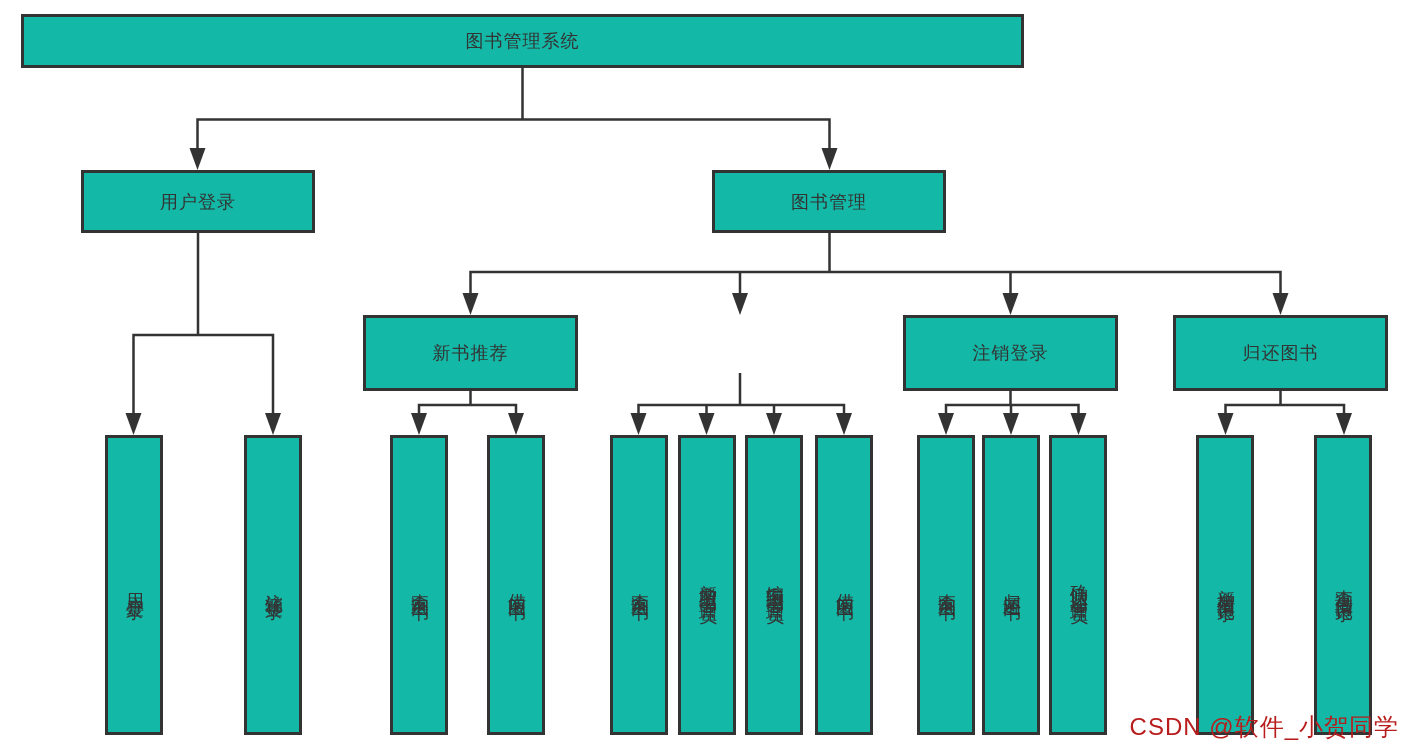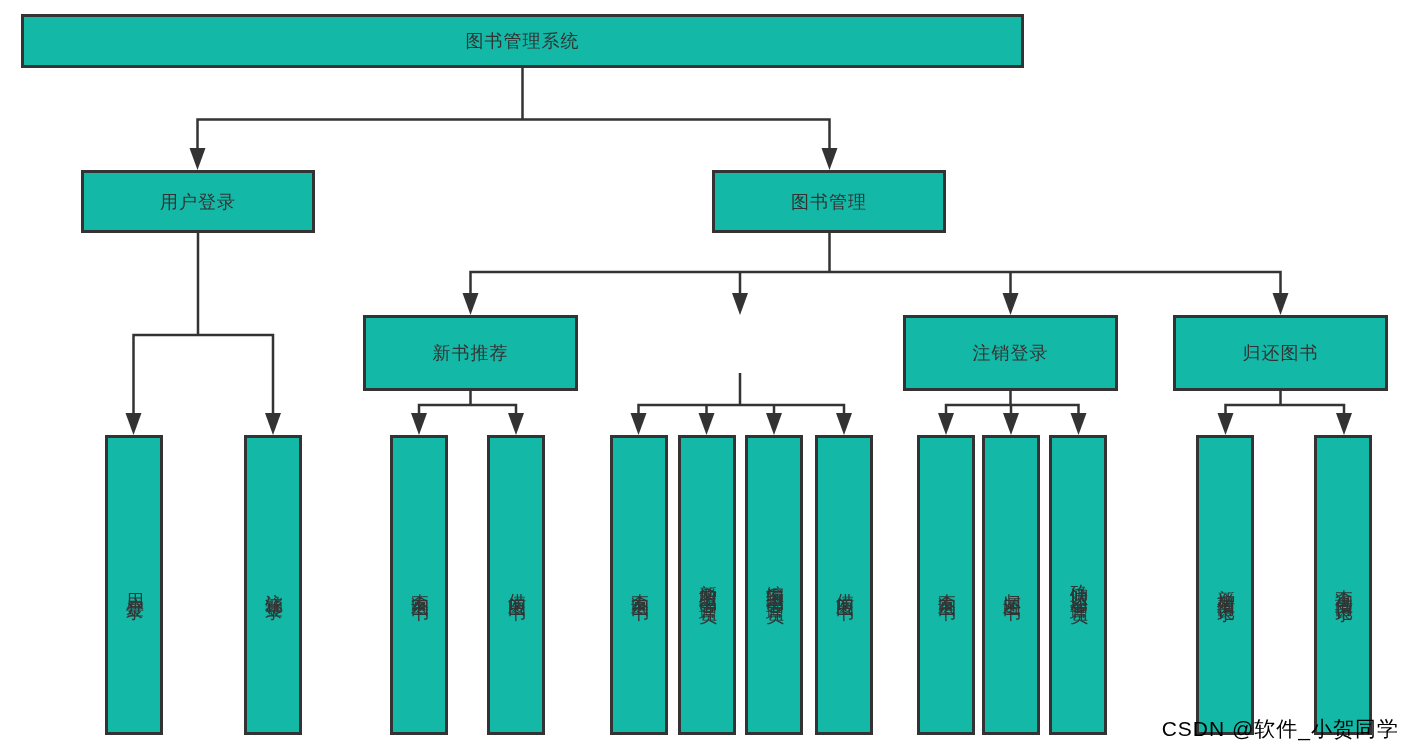--- a/index.html
+++ b/index.html
@@ -32,22 +32,22 @@
     top:435px;width:58px;height:300px;
     writing-mode:vertical-rl;
     text-orientation:mixed;
     letter-spacing:0.18em;
     line-height:1;
     white-space:normal;
   }
   .watermark{
     position:absolute;
     right:6px;bottom:4px;
-    font-size:21px;
-    color:#000000;
+    font-size:24px;
+    color:#b91c1c;
     letter-spacing:1px;
   }
 </style>
 </head>
 <body>
 
 <div class="canvas">
 
   <svg class="connectors" viewBox="0 0 1405 747" xmlns="http://www.w3.org/2000/svg">
     <g stroke="#333333" stroke-width="2.5" fill="none">

